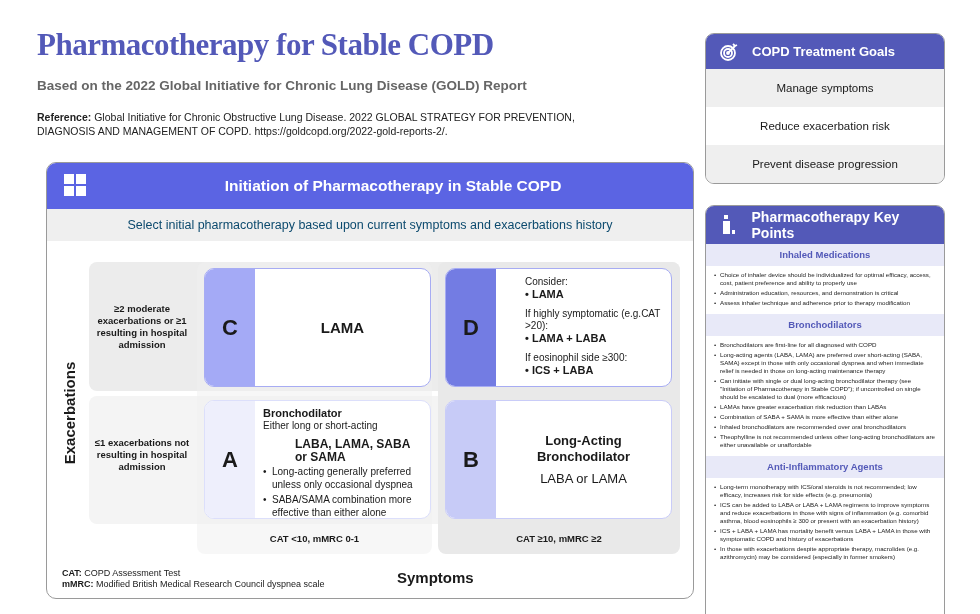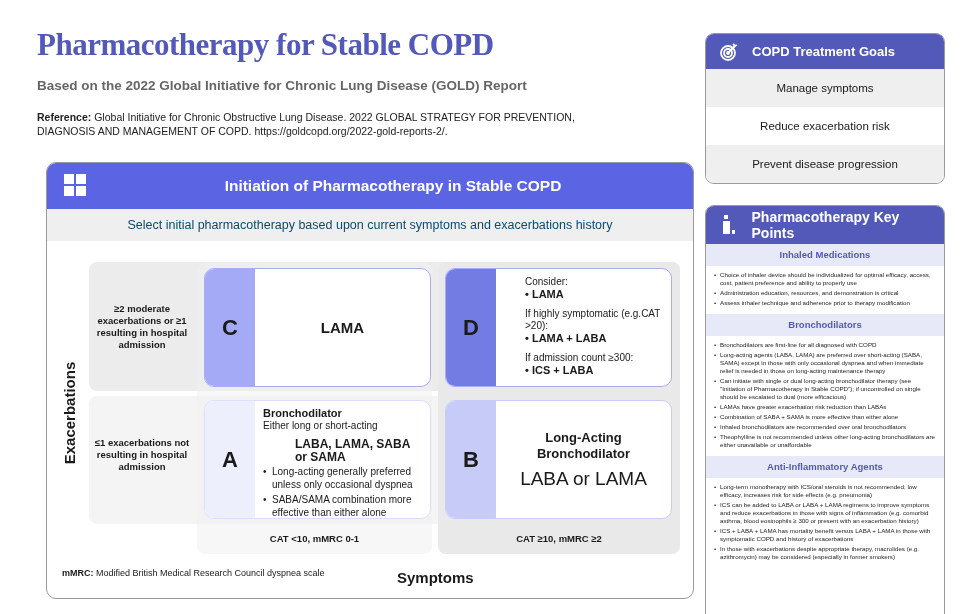--- a/index.html
+++ b/index.html
@@ -48,21 +48,21 @@
   .cell-a .body { font-size: 10px; padding-top: 6px; line-height: 12.5px; }
   .cell-a .h1 { font-weight: bold; font-size: 11px; }
   .cell-a .h2 { font-weight: bold; font-size: 12px; margin-top: 6px; padding-left: 32px; }
   .cell-a ul { list-style: none; margin-top: 2px; }
   .cell-a li { position: relative; padding-left: 9px; margin-top: 3px; }
   .cell-a li::before { content: "•"; position: absolute; left: 0; }
   .cell-b { left: 398px; top: 237px; width: 227px; height: 119px; border-color: #c9ccf8; }
   .cell-b .letter { background: #c7cbf7; }
   .cell-b .body { display: flex; flex-direction: column; align-items: center; justify-content: center; text-align: center; }
   .cell-b .b1 { font-weight: bold; font-size: 13px; line-height: 16px; }
-  .cell-b .b2 { font-size: 19px; margin-top: 6px; }
+  .cell-b .b2 { font-size: 13px; margin-top: 6px; }
 
   .col-label { position: absolute; top: 370px; font-size: 9.5px; font-weight: bold; text-align: center; font-family: "Liberation Sans", sans-serif; }
   .col-label.left { left: 150px; width: 235px; }
   .col-label.right { left: 391px; width: 242px; }
 
   .legend { position: absolute; left: 15px; top: 405px; font-size: 9px; line-height: 11px; font-family: "Liberation Sans", sans-serif; }
   .x-axis-label { position: absolute; left: 350px; top: 406px; font-size: 15px; font-weight: bold; font-family: "Liberation Sans", sans-serif; }
 
   
   .side-card { position: absolute; left: 705px; width: 240px; border: 1px solid #9a9a9a; border-radius: 9px; overflow: hidden; background: #fff; }
@@ -118,21 +118,21 @@
     <div class="body">LAMA</div>
   </div>
 
   <div class="cell cell-d">
     <div class="letter">D</div>
     <div class="body">
       <div>Consider:</div>
       <div class="drug">• LAMA</div>
       <div>If highly symptomatic (e.g.CAT &gt;20):</div>
       <div class="drug">• LAMA + LABA</div>
-      <div>If admission count ≥300:</div>
+      <div>If eosinophil side ≥300:</div>
       <div class="drug">• ICS + LABA</div>
     </div>
   </div>
 
   <div class="cell cell-a">
     <div class="letter">A</div>
     <div class="body">
       <div class="h1">Bronchodilator</div>
       <div>Either long or short-acting</div>
       <div class="h2">LABA, LAMA, SABA or SAMA</div>
@@ -148,20 +148,21 @@
     <div class="body">
       <div class="b1">Long-Acting Bronchodilator</div>
       <div class="b2">LABA or LAMA</div>
     </div>
   </div>
 
   <div class="col-label left">CAT &lt;10, mMRC 0-1</div>
   <div class="col-label right">CAT ≥10, mMRC ≥2</div>
 
   <div class="legend">
+    <div><b>CAT:</b> <span>COPD Assessment Test</span></div>
     <div><b>mMRC:</b> <span>Modified British Medical Research Council dyspnea scale</span></div>
   </div>
   <div class="x-axis-label">Symptoms</div>
 </div>
 
 <div class="side-card goals">
   <div class="side-header">
     <span class="icon">
       <svg width="20" height="20" viewBox="0 0 20 20" fill="none" stroke="#fff" stroke-width="1.8">
         <circle cx="9" cy="11" r="7"></circle>

